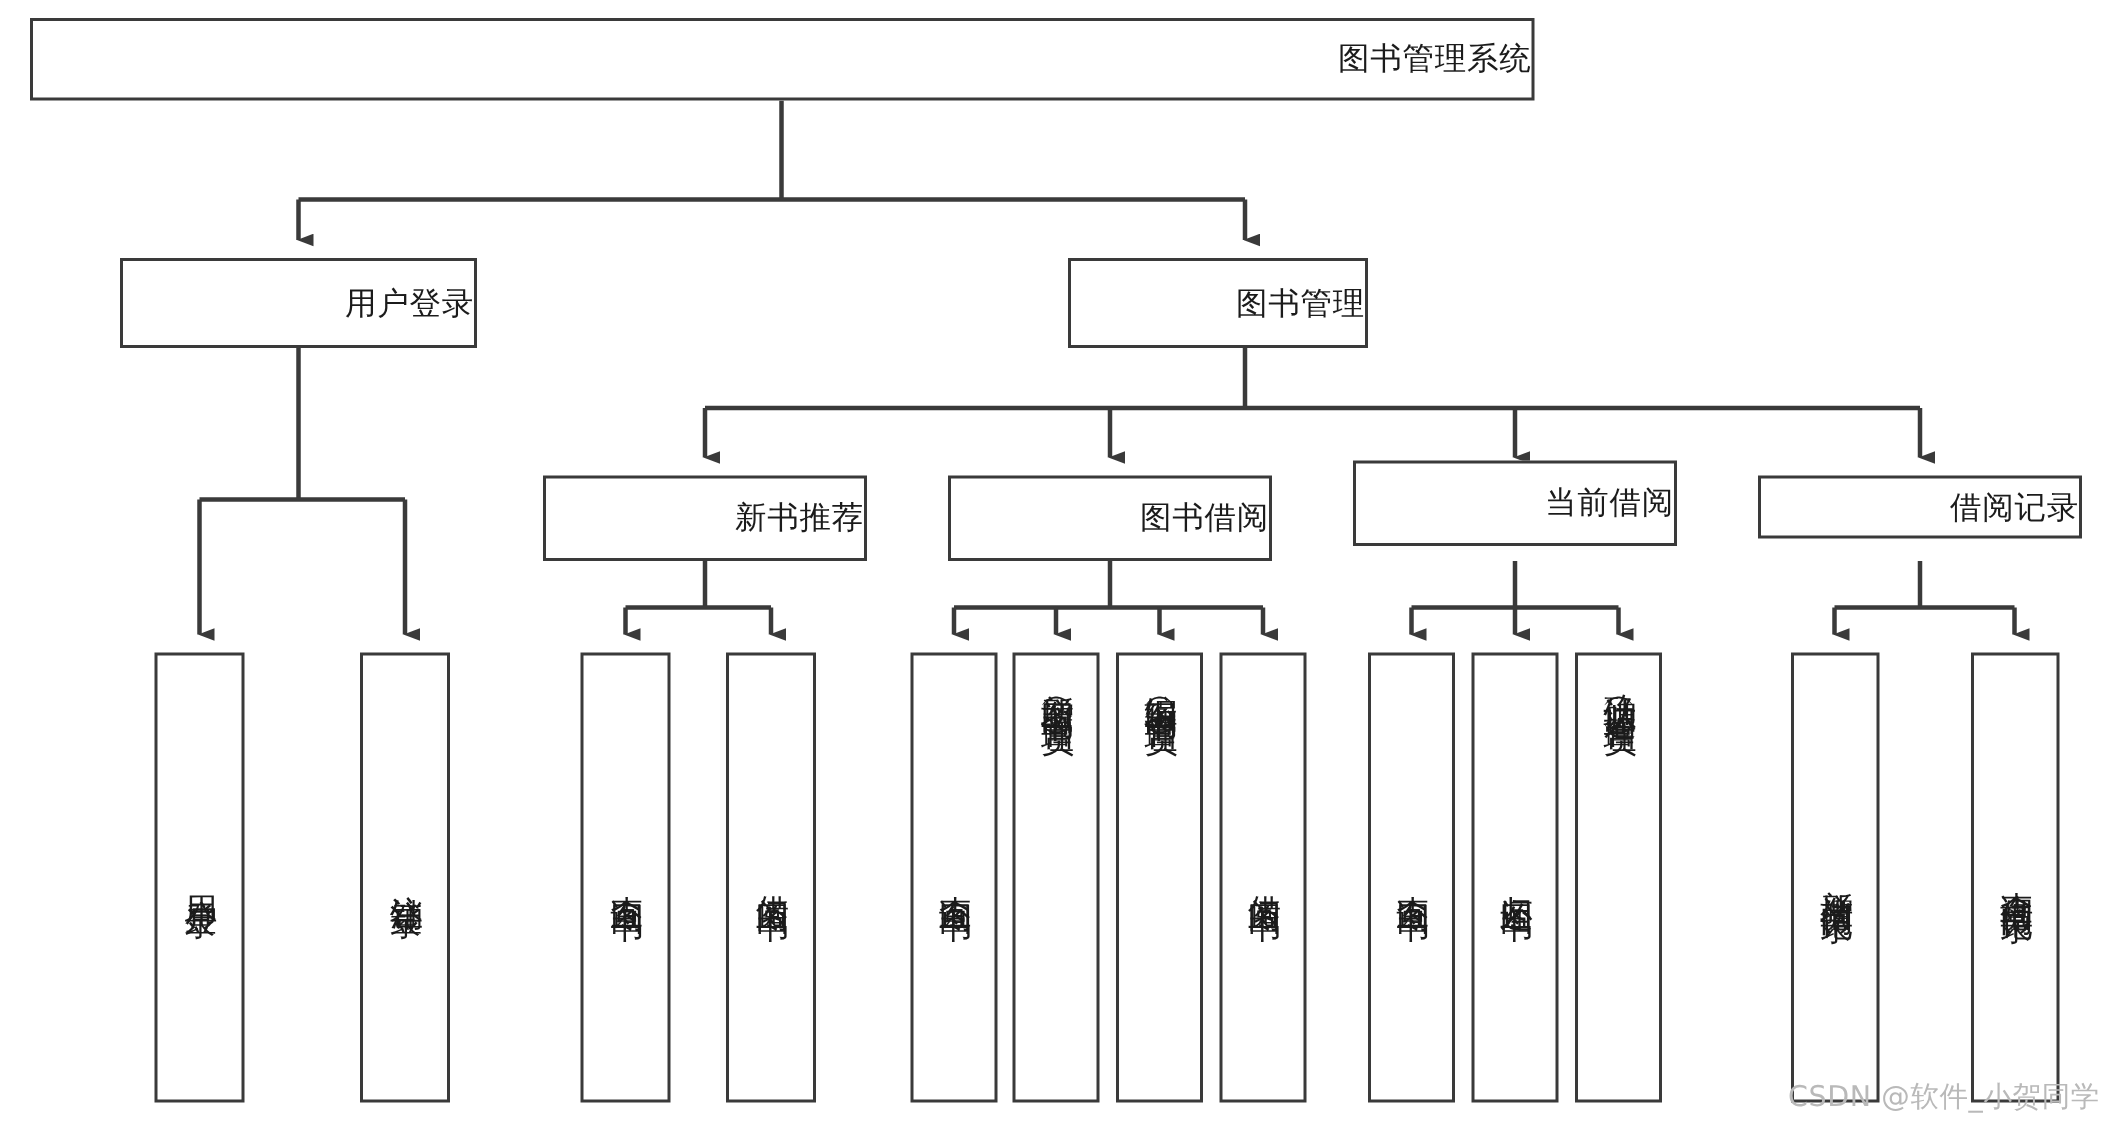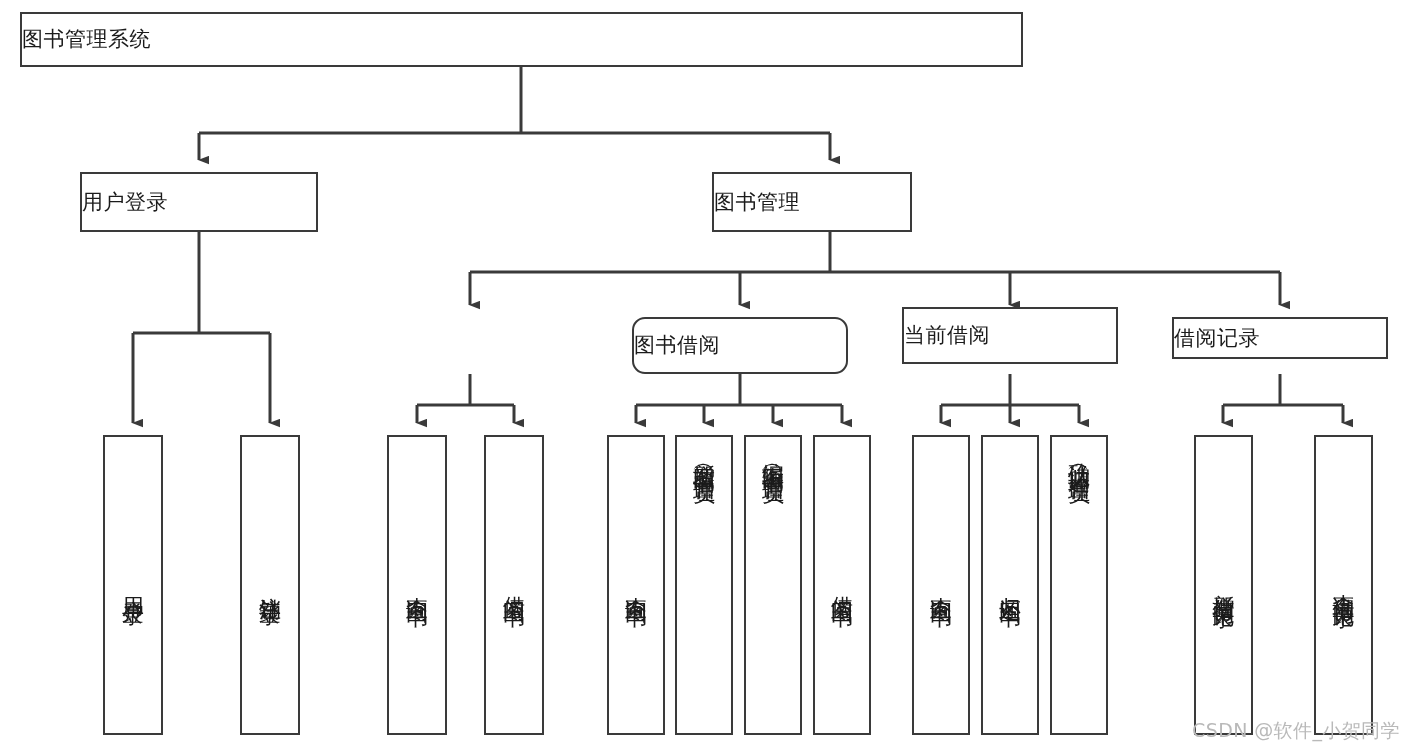--- a/index.html
+++ b/index.html
@@ -25,21 +25,21 @@
     height: 747px;
     pointer-events: none;
   }
   .node {
     position: absolute;
     box-sizing: border-box;
     background: #ffffff;
     border: 2px solid #3a3a3a;
     display: flex;
     align-items: center;
-    justify-content: flex-start;
+    justify-content: flex-end;
     color: #1b1b1b;
     z-index: 2;
   }
   .node .lbl {
     display: block;
     text-align: center;
     line-height: 1.18;
     letter-spacing: 0.5px;
   }
   .node.horiz .lbl {
@@ -134,21 +134,24 @@
     <span class="lbl">图书管理系统</span>
   </div>
 
   <div class="node horiz" style="left:80px; top:172px; width:238px; height:60px;">
     <span class="lbl">用户登录</span>
   </div>
   <div class="node horiz" style="left:712px; top:172px; width:200px; height:60px;">
     <span class="lbl">图书管理</span>
   </div>
 
-  <div class="node horiz" style="left:632px; top:317px; width:216px; height:57px;border-radius:13px;">
+  <div class="node horiz" style="left:362px; top:317px; width:216px; height:57px;">
+    <span class="lbl">新书推荐</span>
+  </div>
+  <div class="node horiz" style="left:632px; top:317px; width:216px; height:57px;">
     <span class="lbl">图书借阅</span>
   </div>
   <div class="node horiz" style="left:902px; top:307px; width:216px; height:57px;">
     <span class="lbl">当前借阅</span>
   </div>
   <div class="node horiz" style="left:1172px; top:317px; width:216px; height:42px;">
     <span class="lbl">借阅记录</span>
   </div>
 
   <div class="node vert mid" style="left:103px; top:435px; width:60px; height:300px;">

